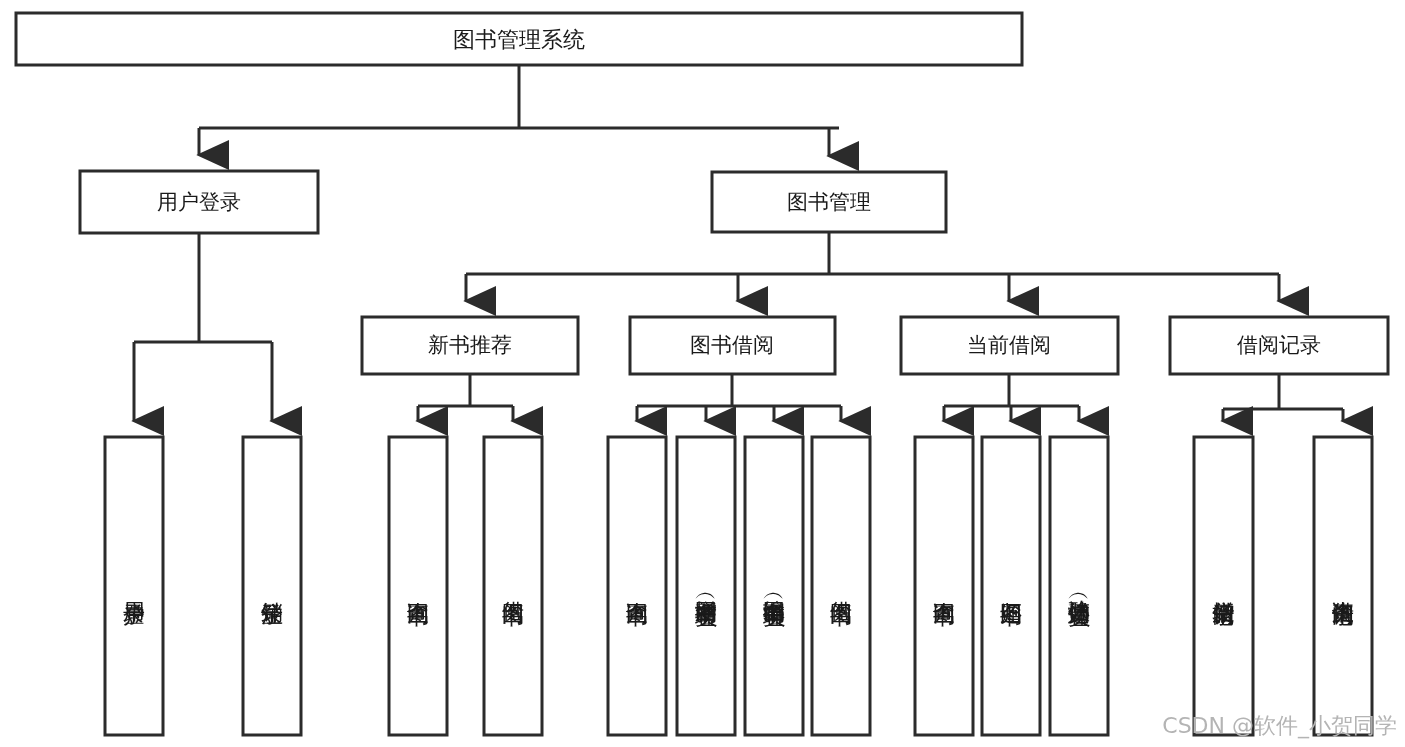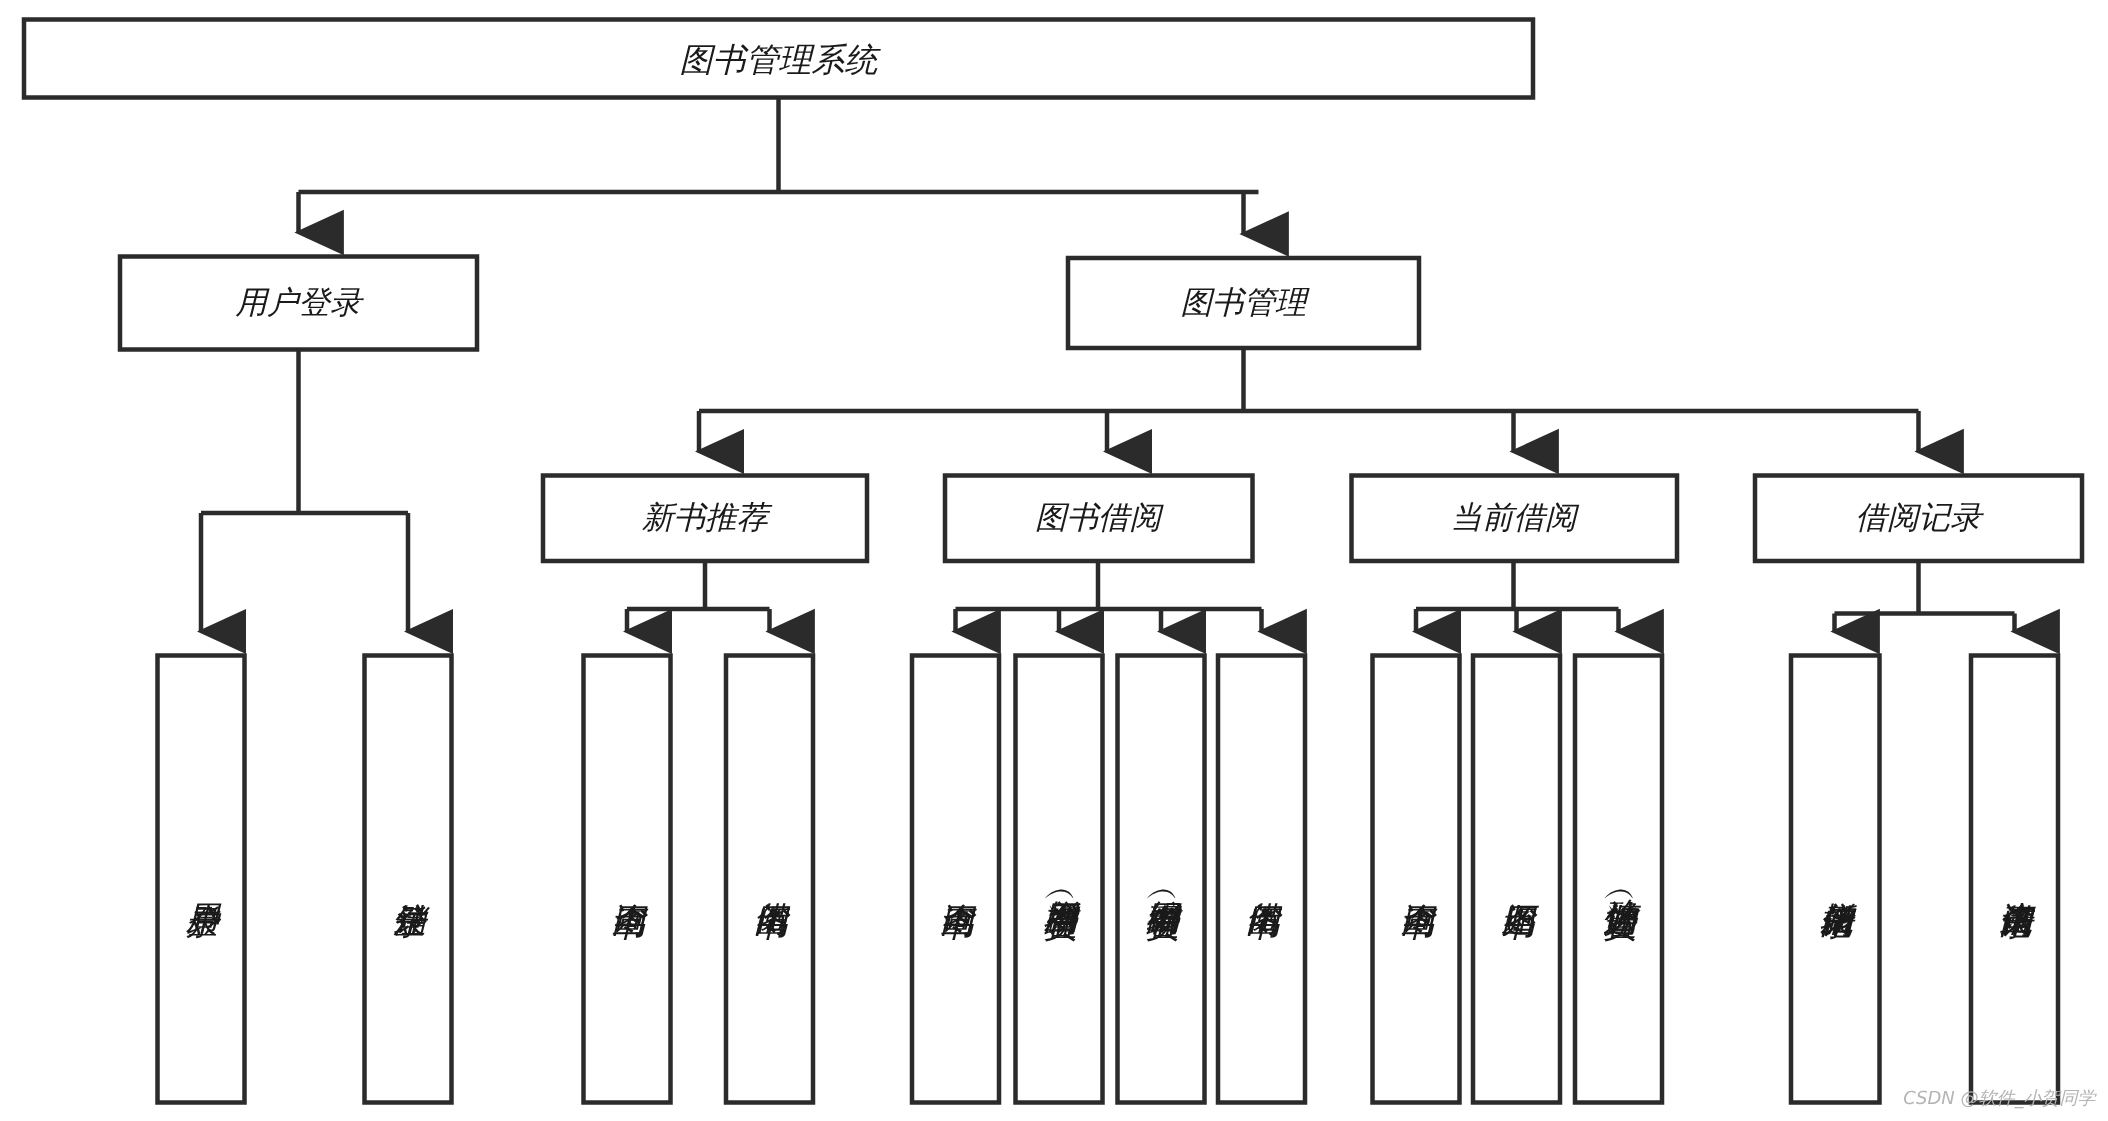--- a/index.html
+++ b/index.html
@@ -10,21 +10,20 @@
   body {
     width: 1405px;
     height: 747px;
     font-family: "DejaVu Sans", "Liberation Sans", sans-serif;
     overflow: hidden;
   }
   #diagram-root {
     position: relative;
     width: 1405px;
     height: 747px;
-    font-style: italic;
   }
   svg.tree {
     position: absolute;
     top: 0;
     left: 0;
     width: 1405px;
     height: 747px;
   }
   .node-box {
     fill: #ffffff;
@@ -65,21 +64,21 @@
     justify-content: center;
     text-align: center;
     white-space: nowrap;
     pointer-events: none;
   }
   .watermark {
     position: absolute;
     right: 8px;
     bottom: 6px;
     font-family: "DejaVu Sans", "Liberation Sans", sans-serif;
-    font-size: 12px;
+    font-size: 22px;
     color: #b4b4b4;
     white-space: nowrap;
   }
 </style>
 </head>
 <body>
 
 <div id="diagram-root">
 
   <svg class="tree" viewBox="0 0 1405 747">

